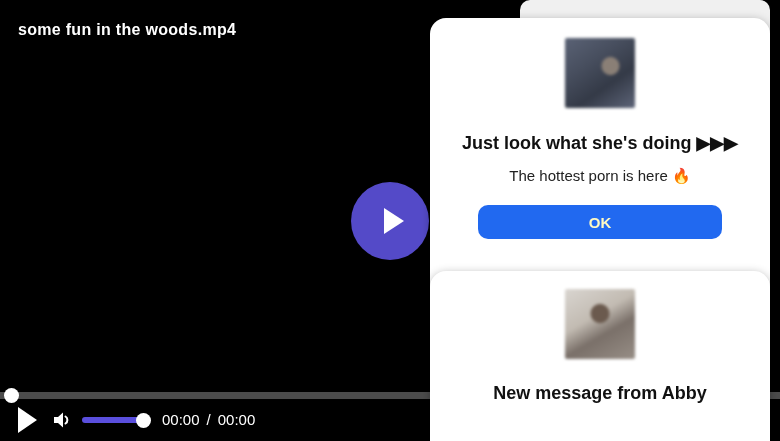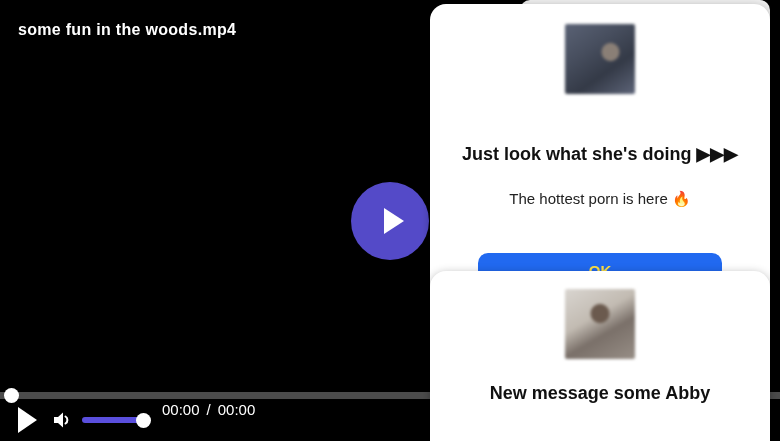--- a/index.html
+++ b/index.html
@@ -86,21 +86,21 @@
   .volume-handle {
     position: absolute;
     left: 136px; top: 413px;
     width: 15px; height: 15px;
     border-radius: 50%;
     background: #fff;
     cursor: pointer;
   }
   .time-display {
     position: absolute;
-    left: 162px; top: 401px;
+    left: 162px; top: 411px;
     display: flex;
     gap: 7px;
     color: #fff;
     font-size: 15px;
   }
 
   
   .bg-panel {
     position: absolute;
     left: 520px; top: 0;
@@ -127,21 +127,21 @@
     left: 430px;
     width: 340px;
     background: #fff;
     border-radius: 16px;
     box-shadow: 0 2px 10px rgba(0,0,0,0.3);
     display: flex;
     flex-direction: column;
     align-items: center;
     text-align: center;
   }
-  .popup-promo { top: 4px; height: 312px; gap: 25px; }
+  .popup-promo { top: 18px; height: 312px; }
   .popup-message { top: 271px; height: 190px; }
 
   .thumb {
     width: 70px; height: 70px;
     border-radius: 2px;
     filter: blur(1.5px);
     cursor: pointer;
   }
   .thumb-promo {
     margin-top: 20px;
@@ -156,30 +156,31 @@
       linear-gradient(150deg, #d9d5d0 0%, #c2bbb2 40%, #7a7069 62%, #978e86 100%);
   }
 
   .popup-heading {
     margin-top: 24px;
     font-size: 18px;
     font-weight: bold;
     color: #111;
   }
   .popup-subtext {
+    margin-top: 13px;
     font-size: 15px;
     color: #222;
   }
   .ok-btn {
     margin-top: 20px;
     width: 244px; height: 34px;
     background: #2169f0;
     border: none;
     border-radius: 10px;
-    color: #fde047;
+    color: #fef9c3;
     font-family: "Liberation Sans", sans-serif;
     font-size: 15px;
     font-weight: bold;
     cursor: pointer;
   }
 </style>
 </head>
 <body>
 
 <div class="stage">
@@ -217,16 +218,16 @@
 
   <div class="popup popup-promo">
     <div class="thumb thumb-promo"></div>
     <div class="popup-heading">Just look what she's doing ▶▶▶</div>
     <div class="popup-subtext">The hottest porn is here 🔥</div>
     <button class="ok-btn">OK</button>
   </div>
 
   <div class="popup popup-message">
     <div class="thumb thumb-message"></div>
-    <div class="popup-heading">New message some Abby</div>
+    <div class="popup-heading">New message from Abby</div>
   </div>
 
 </div>
 
 </body></html>

